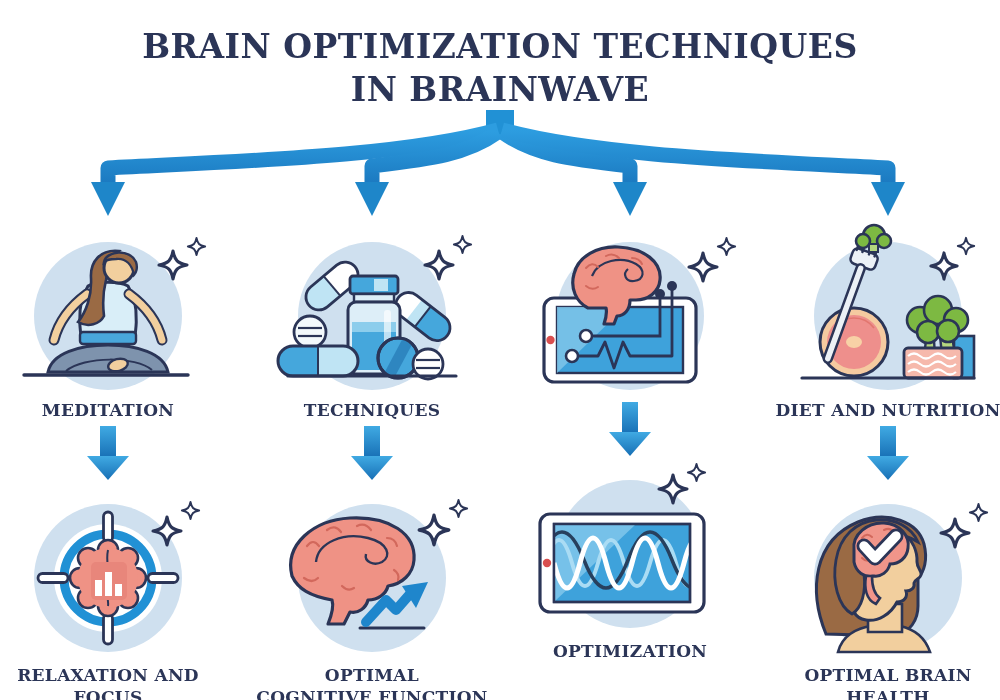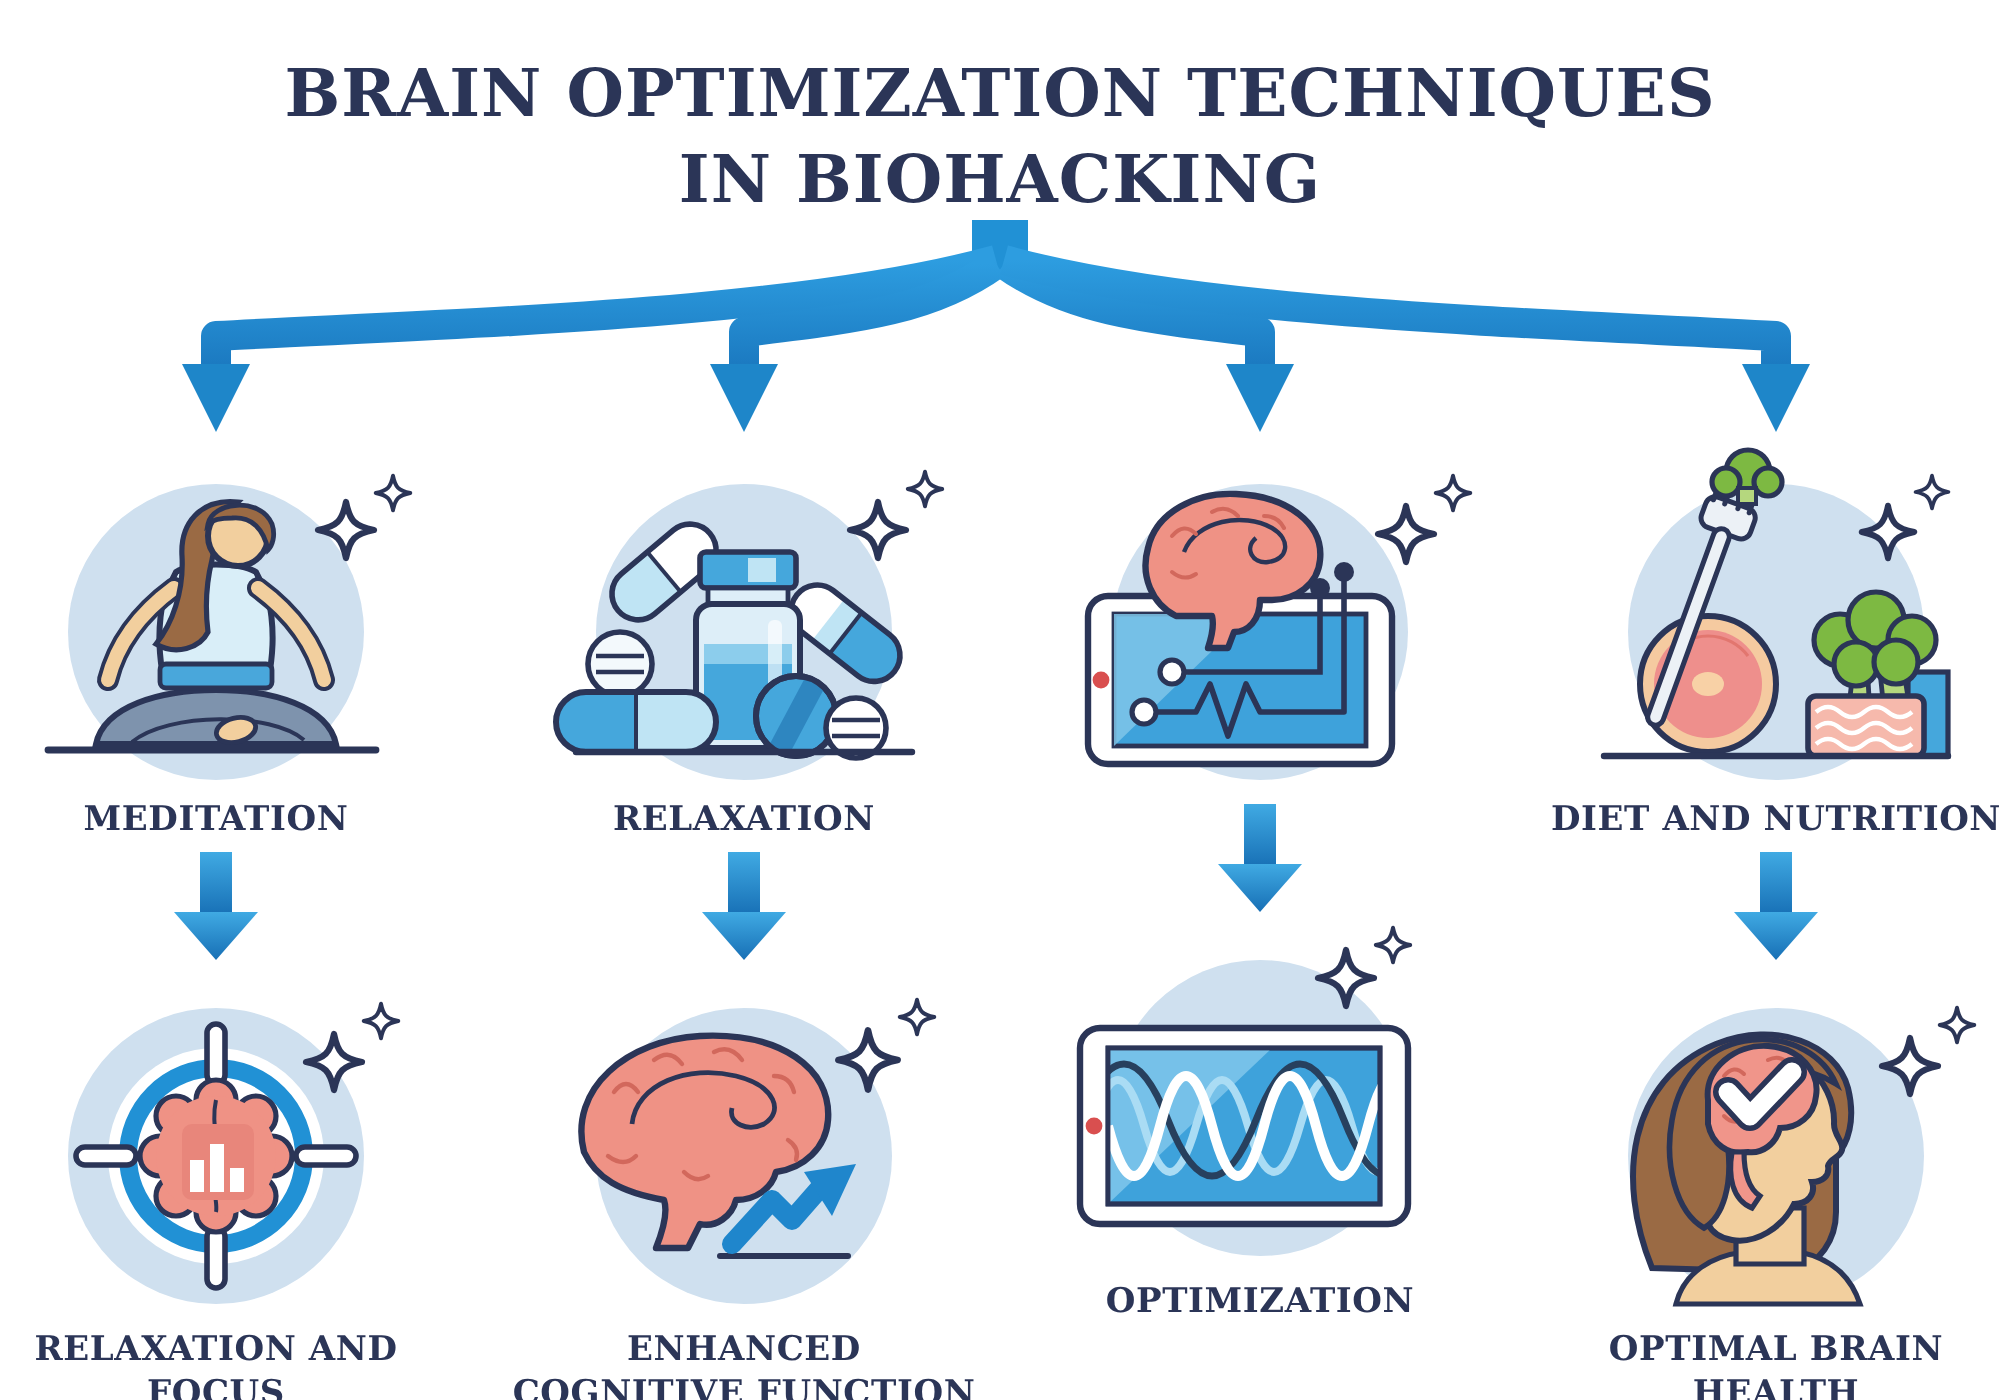--- a/index.html
+++ b/index.html
@@ -41,21 +41,21 @@
           <rect x="44" y="62" width="136" height="78"></rect>
         </clipPath>
       <clipPath id="pillclip">
           <circle cx="146" cy="134" r="20"></circle>
         </clipPath>
     </defs>
   </svg>
 
   <div class="title">
     <div>BRAIN OPTIMIZATION TECHNIQUES</div>
-    <div>IN BIOHACKING</div>
+    <div>IN BRAINWAVE</div>
   </div>
 
   <svg class="branch" width="1000" height="114" viewBox="0 0 1000 114">
     <rect x="486" y="0" width="28" height="28" fill="#2191d5"></rect>
     <g stroke="url(#bgrad)" stroke-width="15" fill="none" stroke-linejoin="round">
       <path d="M498,20 C400,47 240,51 108,58 L108,74"></path>
       <path d="M498,22 C466,45 430,49 372,56 L372,74"></path>
       <path d="M502,22 C534,45 570,49 630,56 L630,74"></path>
       <path d="M502,20 C600,47 760,51 888,58 L888,74"></path>
     </g>
@@ -161,21 +161,21 @@
       <rect x="26" y="122" width="80" height="30" rx="15" fill="none" stroke="#2b3557" stroke-width="3"></rect>
       <line x1="66" y1="122" x2="66" y2="152" stroke="#2b3557" stroke-width="2"></line>
       <circle cx="146" cy="134" r="20" fill="#45a7dc" stroke="#2b3557" stroke-width="3"></circle>
       <rect x="141" y="110" width="11" height="48" transform="rotate(28 146 134)" fill="#2e86c0" clip-path="url(#pillclip)"></rect>
       <circle cx="146" cy="134" r="20" fill="none" stroke="#2b3557" stroke-width="3"></circle>
       <circle cx="176" cy="140" r="15" fill="#fff" stroke="#2b3557" stroke-width="2.8"></circle>
       <line x1="164" y1="136" x2="188" y2="136" stroke="#2b3557" stroke-width="2.2"></line>
       <line x1="164" y1="144" x2="188" y2="144" stroke="#2b3557" stroke-width="2.2"></line>
       <line x1="36" y1="152" x2="204" y2="152" stroke="#2b3557" stroke-width="3.2" stroke-linecap="round"></line>
     </svg>
-    <div class="tech-label">RELAXATION</div>
+    <div class="tech-label">TECHNIQUES</div>
     <svg class="down-arrow" width="46" height="56" viewBox="0 0 46 56">
       <rect x="15" y="0" width="16" height="32" fill="url(#dgrad)"></rect>
       <polygon points="2,30 44,30 23,54" fill="url(#dgrad)"></polygon>
     </svg>
     <svg class="chip chip2" width="240" height="172" viewBox="0 0 240 172">
       <circle cx="120" cy="92" r="74" fill="#cfe0ef"></circle>
       <use href="#sparkle" x="164" y="26" width="36" height="36"></use>
       <use href="#sparkle" x="196" y="12" width="21" height="21"></use>
       <path d="M40,90 C32,58 62,34 98,32 C138,30 164,48 162,74 C161,88 150,98 136,100 C134,108 126,114 116,114 C114,122 106,128 98,126 L92,138 L76,138 C80,128 82,120 80,114 C58,110 46,103 40,90 Z" fill="#ef9285" stroke="#2b3557" stroke-width="3.2" stroke-linejoin="round"></path>
       <path d="M64,76 C66,56 92,46 116,52 C136,57 140,70 130,76 C122,80 112,76 114,68" fill="none" stroke="#2b3557" stroke-width="2.4"></path>
@@ -186,21 +186,21 @@
           <path d="M135,52 q8,0 10,8"></path>
         <path d="M52,92 q8,6 14,0"></path>
           <path d="M90,100 q6,6 12,2"></path>
         <path d="M142,84 q6,4 4,10"></path>
       </g>
       <line x1="108" y1="142" x2="172" y2="142" stroke="#2b3557" stroke-width="3" stroke-linecap="round"></line>
       <path d="M114,136 L134,114 L144,124 L158,108" fill="none" stroke="#1f86cc" stroke-width="10" stroke-linecap="round" stroke-linejoin="round"></path>
       <polygon points="150,100 176,96 164,122" fill="#1f86cc"></polygon>
     </svg>
     <div class="outcome-label">
-      <div>ENHANCED</div>
+      <div>OPTIMAL</div>
       <div>COGNITIVE FUNCTION</div>
     </div>
   </div>
 
   <div class="col col3">
     <svg class="chip" width="240" height="172" viewBox="0 0 240 172">
       <circle cx="120" cy="92" r="74" fill="#cfe0ef"></circle>
       <use href="#sparkle" x="176" y="26" width="34" height="34"></use>
       <use href="#sparkle" x="206" y="12" width="21" height="21"></use>
       <rect x="34" y="74" width="152" height="84" rx="10" fill="#fff" stroke="#2b3557" stroke-width="3.2"></rect>

